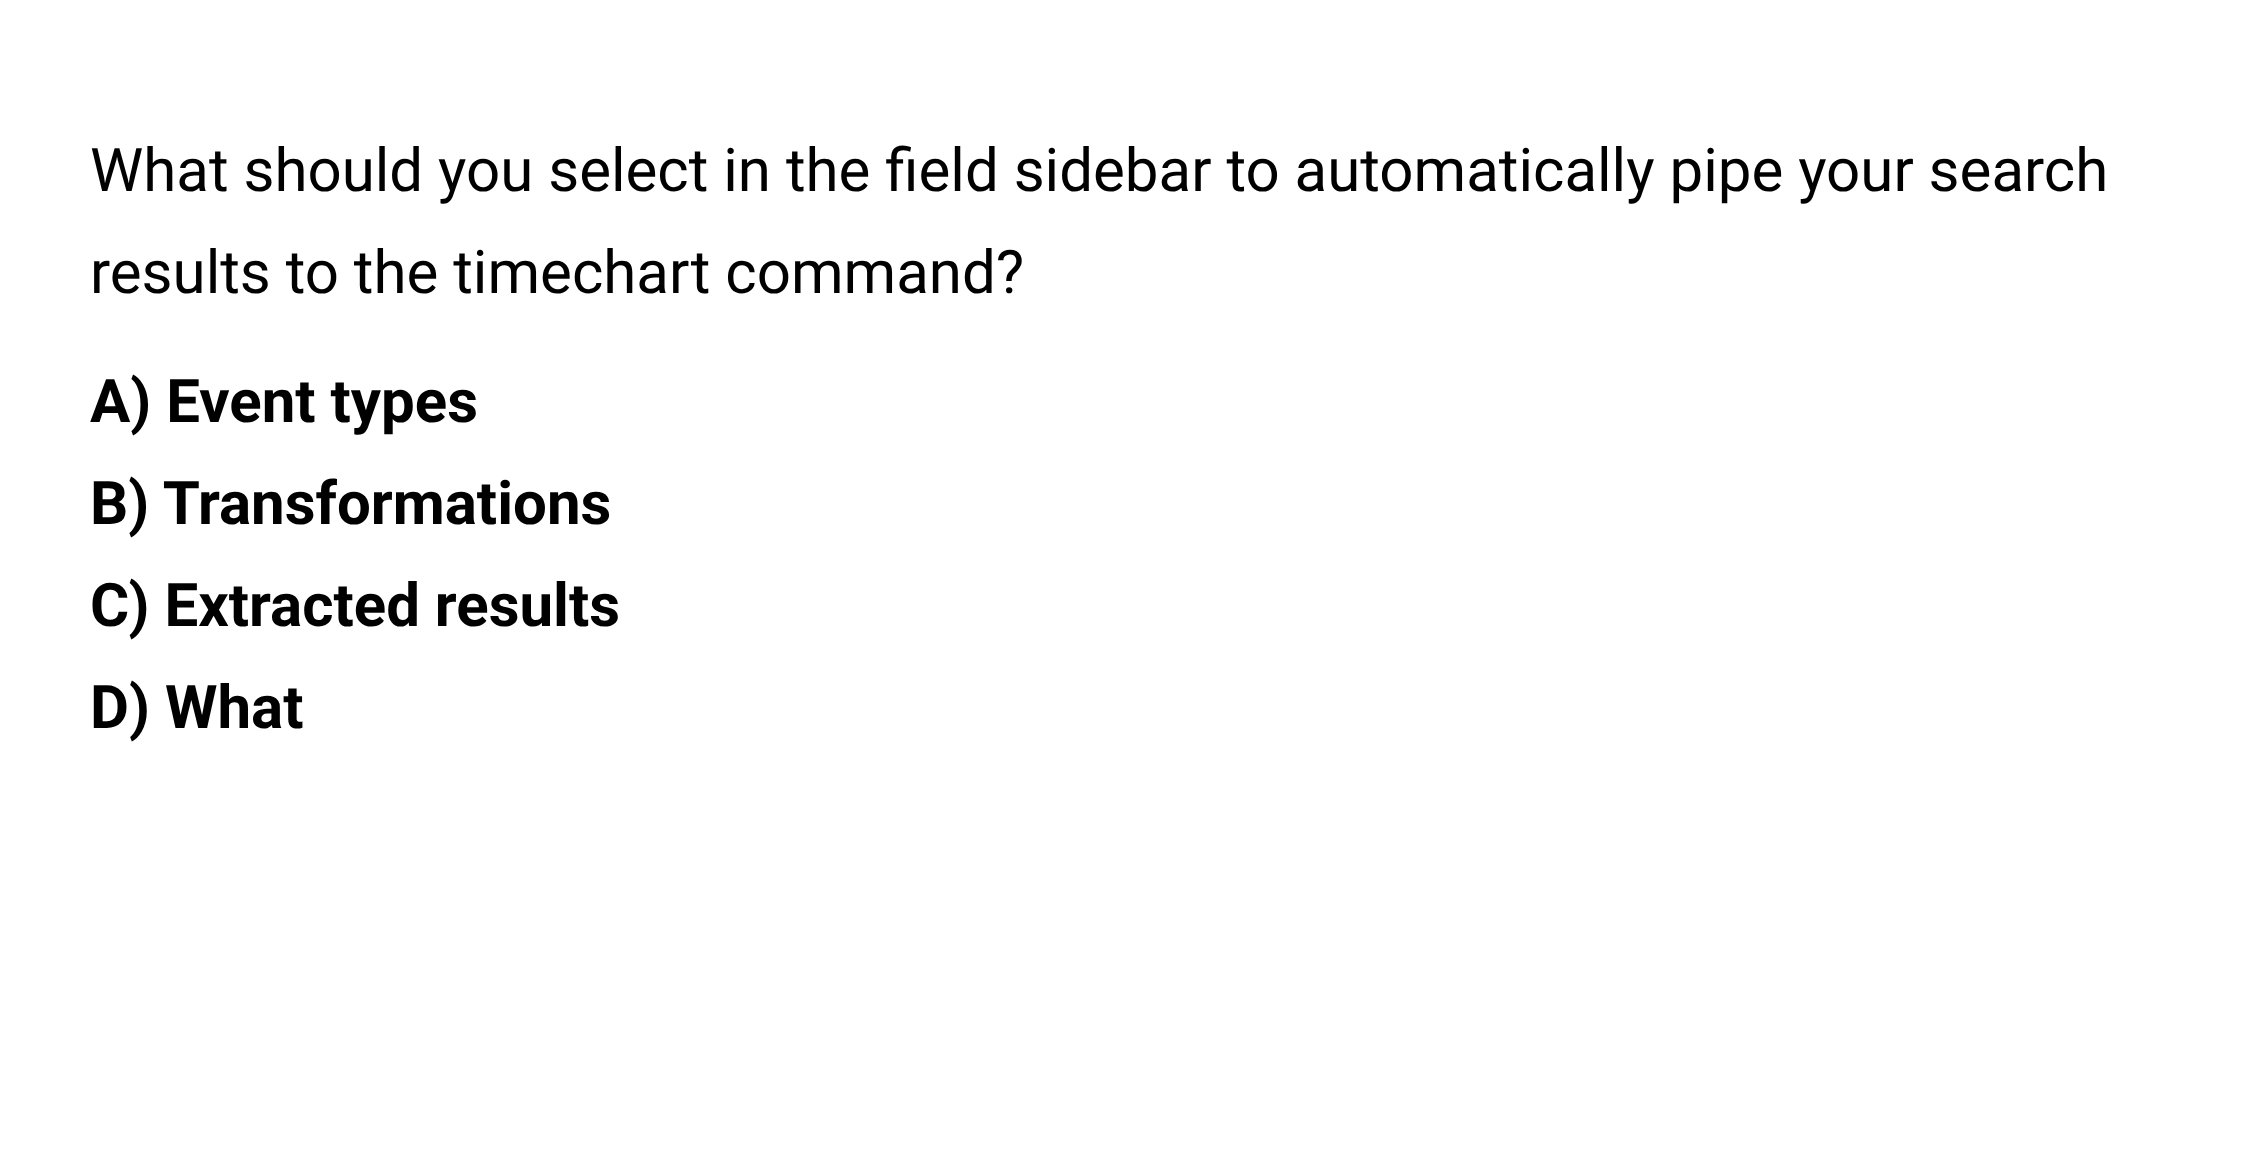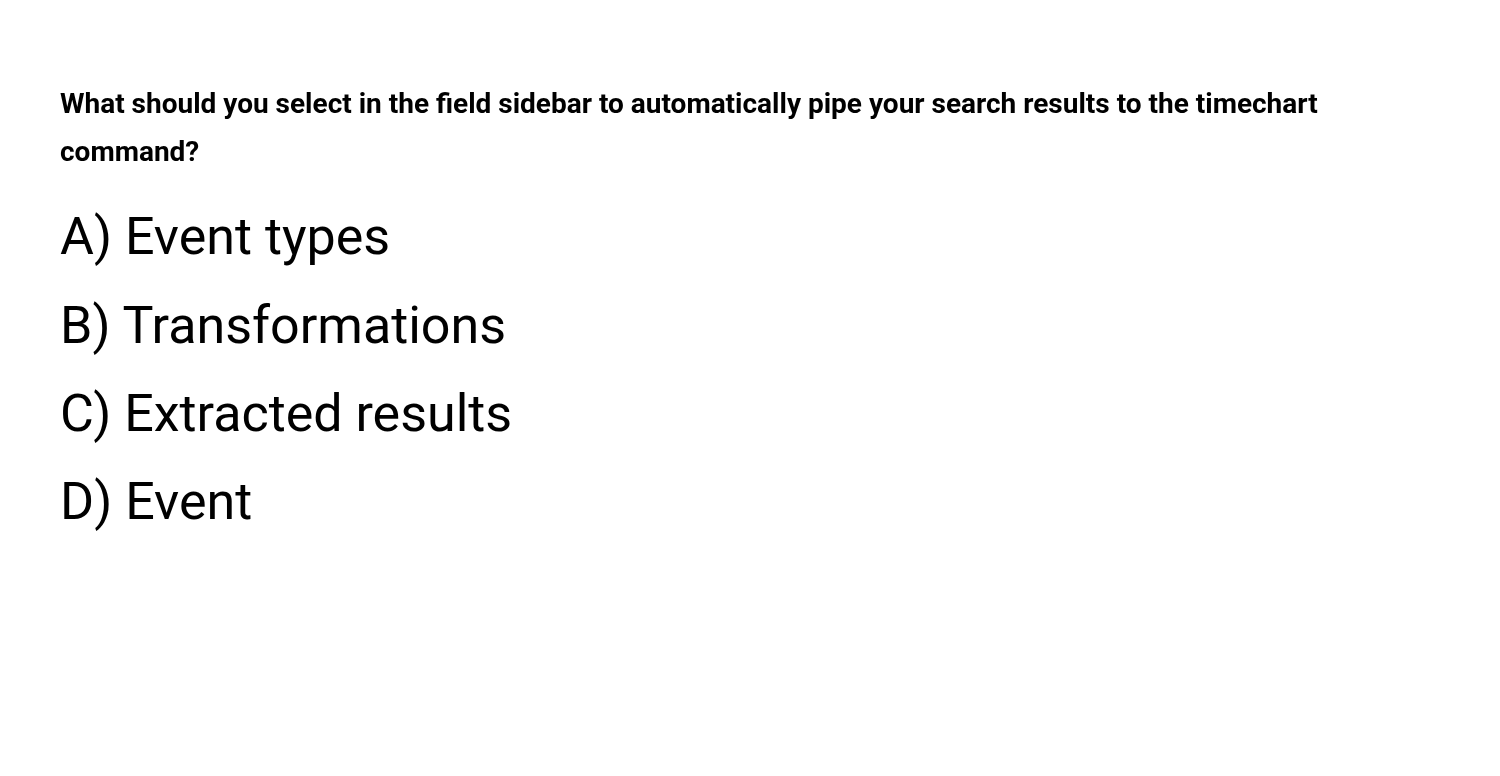--- a/index.html
+++ b/index.html
@@ -9,29 +9,29 @@
     }
     body {
       width: 1500px;
       height: 776px;
       background: #ffffff;
       font-family: -apple-system, BlinkMacSystemFont, "Segoe UI", Roboto, Helvetica, Arial, sans-serif;
       color: #000000;
       padding: 80px 60px 60px 60px;
     }
     .question-text {
-      font-size: 28px;
+      font-size: 40px;
       line-height: 1.7;
-      font-weight: 700;
+      font-weight: 400;
       margin-bottom: 18px;
     }
     .option {
-      font-size: 52px;
+      font-size: 40px;
       line-height: 1.7;
-      font-weight: 400;
+      font-weight: 700;
     }
     .option-label {
       display: inline;
     }
     .option-text {
       display: inline;
     }
   </style>
 </head>
 <body>
@@ -44,14 +44,14 @@
 
 <div class="option">
   <span class="option-label">B)</span><span class="option-text"> Transformations</span>
 </div>
 
 <div class="option">
   <span class="option-label">C)</span><span class="option-text"> Extracted results</span>
 </div>
 
 <div class="option">
-  <span class="option-label">D)</span><span class="option-text"> Event</span>
+  <span class="option-label">D)</span><span class="option-text"> What</span>
 </div>
 
 </body></html>

